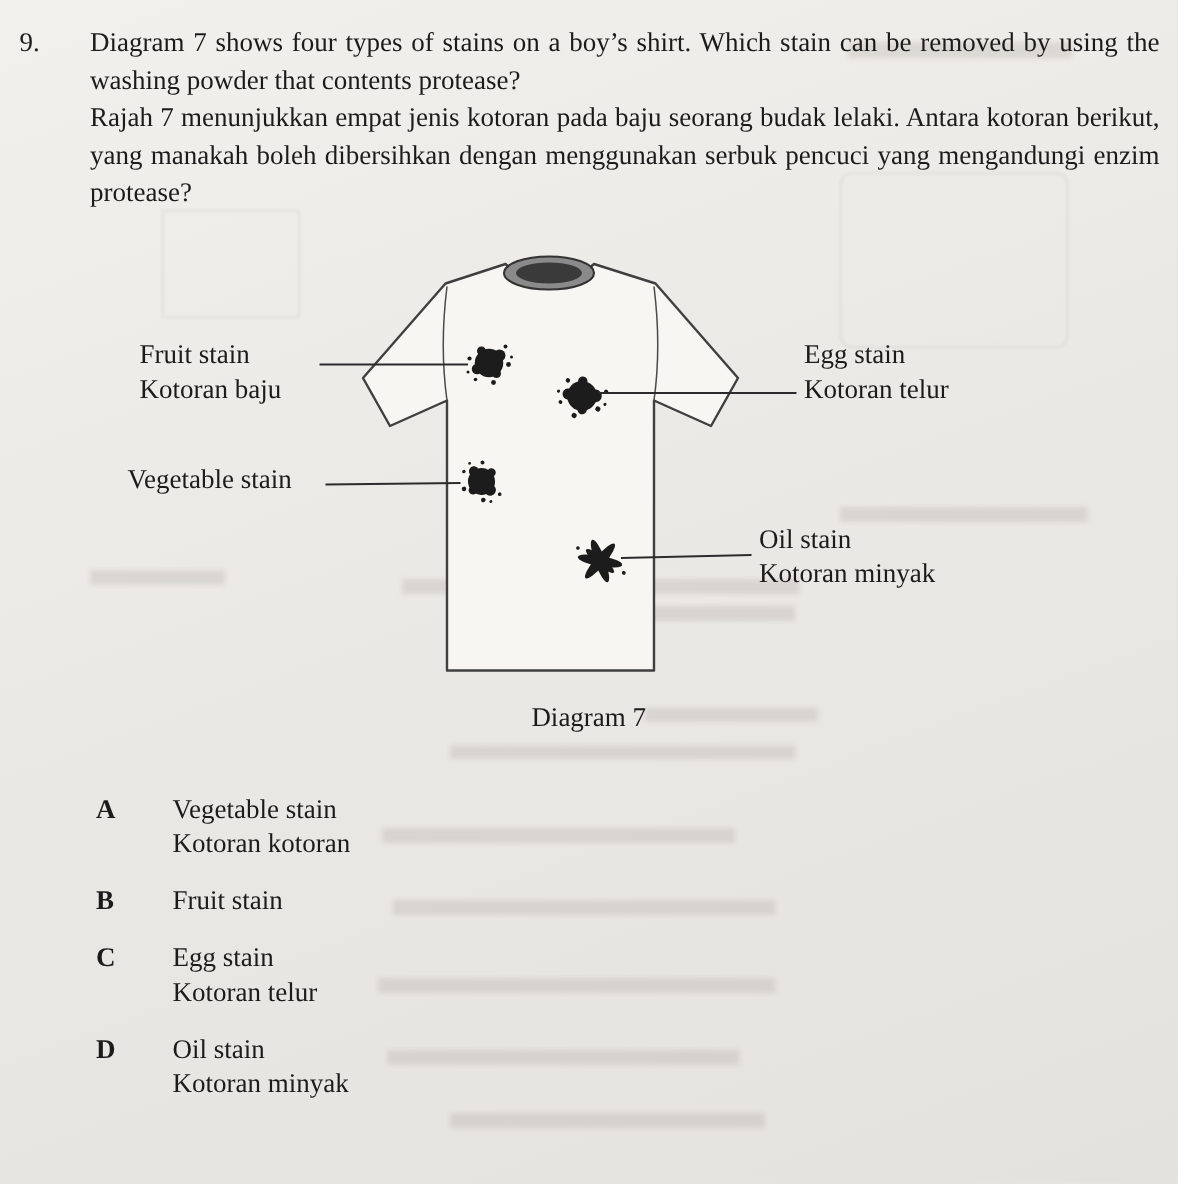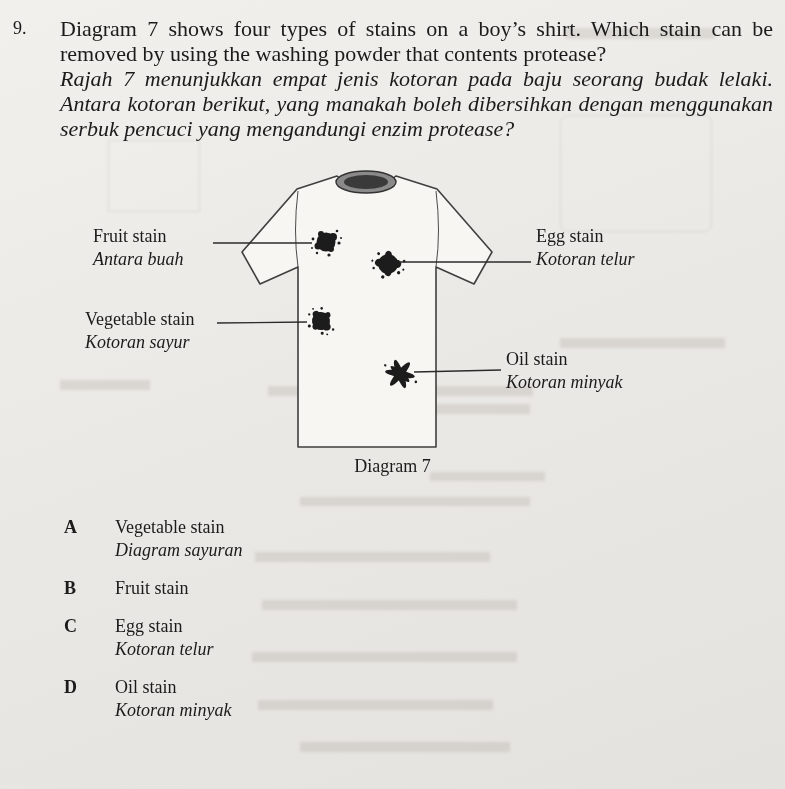--- a/index.html
+++ b/index.html
@@ -4,26 +4,26 @@
 <style>
   html,body{margin:0;padding:0;}
   body{width:785px;height:789px;background:#e6e4e0;}
   .page{
     position:relative;width:785px;height:789px;overflow:hidden;
     background:linear-gradient(160deg,#f2f0ec 0%,#ebe9e5 45%,#e4e2de 100%);
     font-family:"Liberation Serif",serif;color:#1b1b1b;
   }
   .qrow{display:flex;padding:16px 12px 0 13px;position:relative;z-index:2;}
   .qnum{width:47px;font-size:18px;line-height:25px;}
-  .qtext{flex:1;max-width:713px;font-size:22px;line-height:25px;text-align:justify;}
-  .ms{font-style:italic;}
+  .qtext{flex:1;max-width:713px;font-size:18px;line-height:25px;text-align:justify;}
+  .ms{}
   .diagram-area{position:relative;width:785px;height:292px;margin-top:22px;z-index:2;}
   .diagram-svg{position:absolute;left:0;top:0;}
   .stain-label{position:absolute;font-size:18px;line-height:23px;}
-  .caption{text-align:center;font-size:18px;line-height:23px;margin-top:0;position:relative;z-index:2;}
+  .caption{text-align:center;font-size:18px;line-height:23px;margin-top:12px;position:relative;z-index:2;}
   .options{margin:38px 0 0 64px;position:relative;z-index:2;}
   .option{display:flex;margin-bottom:15px;font-size:18px;line-height:23px;}
   .letter{width:51px;font-weight:bold;}
   .smudge{position:absolute;filter:blur(1.6px);background:rgba(125,118,110,0.16);z-index:1;pointer-events:none;}
   .ghostbox{position:absolute;border:1px solid rgba(120,118,112,0.14);filter:blur(1px);z-index:1;pointer-events:none;}
 </style>
 </head>
 <body>
 
 <div class="page">
@@ -93,46 +93,45 @@
       <use href="#oilsplat" transform="translate(400,211) rotate(10)" fill="#1c1c1c"></use>
 
       <line x1="213" y1="80" x2="312" y2="80" stroke="#2b2b2b" stroke-width="1.3"></line>
       <line x1="399" y1="99" x2="531" y2="99" stroke="#2b2b2b" stroke-width="1.3"></line>
       <line x1="217" y1="160" x2="307" y2="159" stroke="#2b2b2b" stroke-width="1.3"></line>
       <line x1="414" y1="209" x2="501" y2="207" stroke="#2b2b2b" stroke-width="1.3"></line>
     </svg>
 
     <div class="stain-label" style="left:93px;top:62px;">
       <div class="en">Fruit stain</div>
-      <div class="ms">Antara buah</div>
+      <div class="ms">Kotoran baju</div>
     </div>
     <div class="stain-label" style="left:536px;top:62px;">
       <div class="en">Egg stain</div>
       <div class="ms">Kotoran telur</div>
     </div>
     <div class="stain-label" style="left:85px;top:145px;">
       <div class="en">Vegetable stain</div>
-      <div class="ms">Kotoran sayur</div>
     </div>
     <div class="stain-label" style="left:506px;top:185px;">
       <div class="en">Oil stain</div>
       <div class="ms">Kotoran minyak</div>
     </div>
   </div>
 
   <div class="caption">
     <div class="en">Diagram 7</div>
   </div>
 
   <div class="options">
     <div class="option">
       <div class="letter">A</div>
       <div class="opt-text">
         <div class="en">Vegetable stain</div>
-        <div class="ms">Diagram sayuran</div>
+        <div class="ms">Kotoran kotoran</div>
       </div>
     </div>
     <div class="option">
       <div class="letter">B</div>
       <div class="opt-text">
         <div class="en">Fruit stain</div>
       </div>
     </div>
     <div class="option">
       <div class="letter">C</div>

